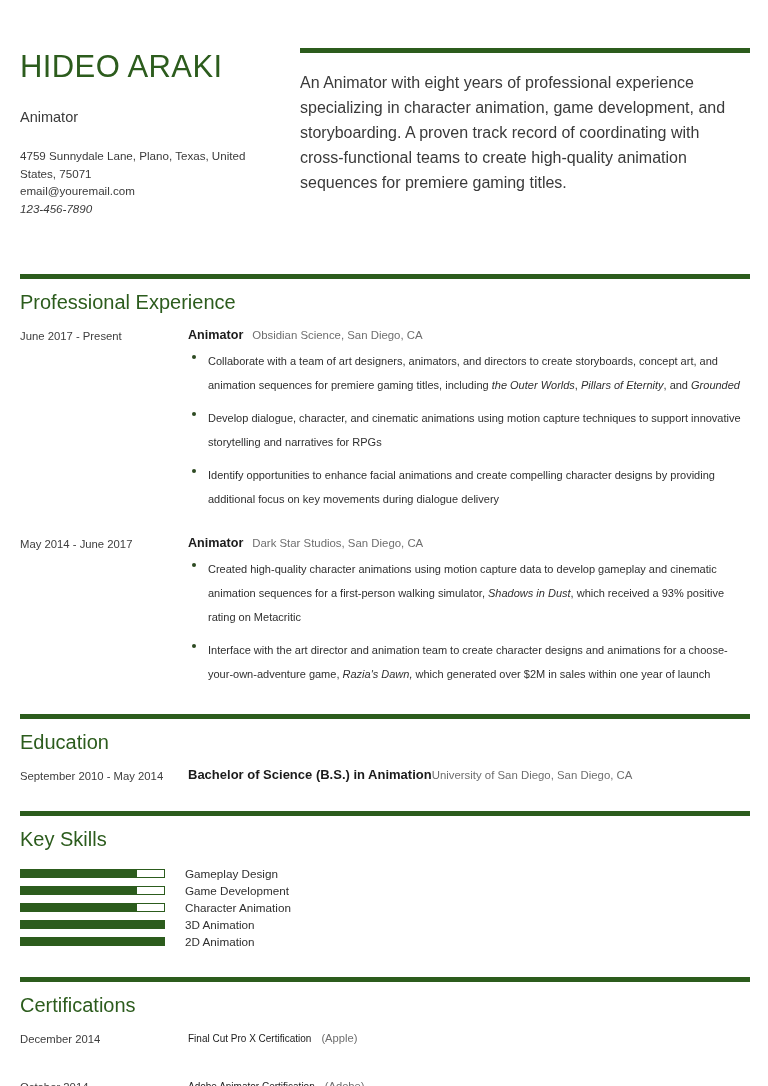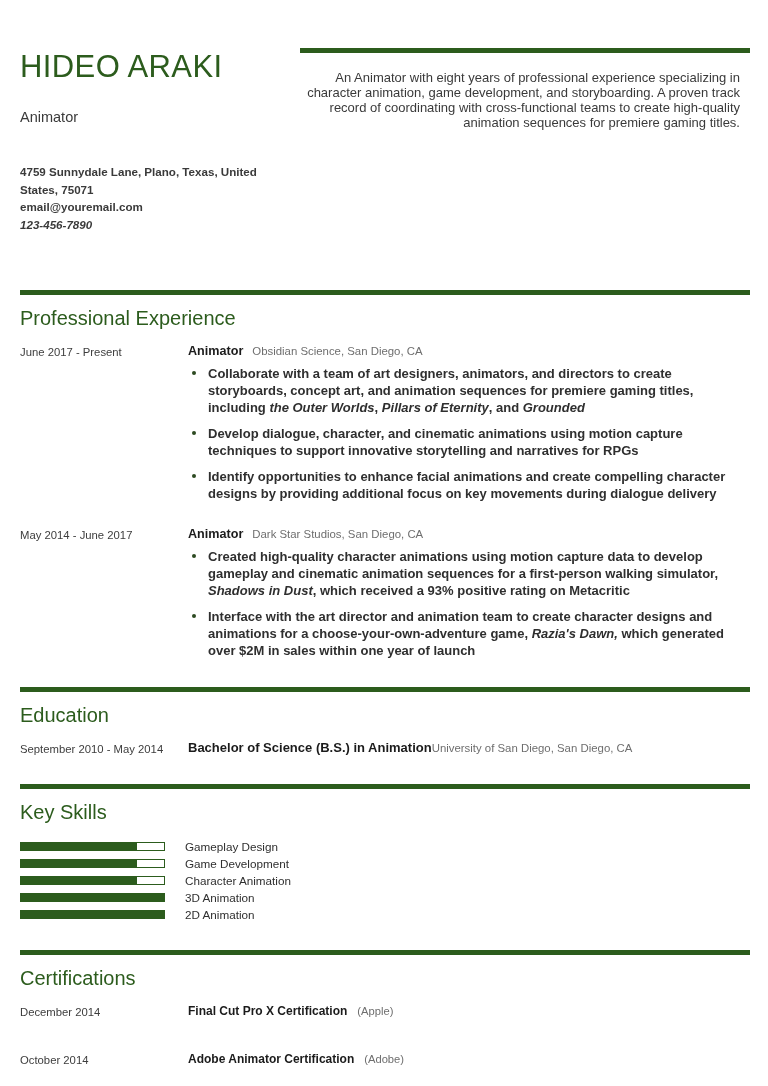--- a/index.html
+++ b/index.html
@@ -43,46 +43,44 @@
     margin: 0;
   }
   .job-title {
     font-size: 14.5px;
     line-height: 20px;
     color: #3a3a3a;
     margin: 21px 0 0 0;
     font-weight: 400;
   }
   .contact {
-    margin-top: 36px;
+    margin-top: 20px;
     font-size: 11.6px;
     line-height: 17.5px;
     color: #3a3a3a;
-    font-weight: bold;
   }
   .contact .phone {
     font-style: italic;
   }
   .header-right {
     flex: 1 1 auto;
     padding-left: 12px;
     padding-top: 4px;
   }
   .top-rule {
     height: 5px;
     background: #2c5c1d;
     width: 450px;
     margin-bottom: 17px;
   }
   .summary {
-    font-size: 13px;
-    line-height: 15px;
+    font-size: 16px;
+    line-height: 25px;
     color: #3a3a3a;
     width: 440px;
-    text-align: right;
   }
 
   
   .section-rule {
     height: 5px;
     background: #2c5c1d;
     margin: 0 18px 0 20px;
   }
   .section-title {
     color: #2c5c1d;
@@ -124,25 +122,24 @@
     margin-left: 9px;
   }
   ul.bullets {
     list-style: none;
     margin: 6px 0 0 0;
     padding: 0;
   }
   ul.bullets li {
     position: relative;
     padding-left: 20px;
-    font-size: 13px;
-    line-height: 17px;
+    font-size: 11px;
+    line-height: 24px;
     color: #2f2f2f;
     margin-bottom: 9px;
-    font-weight: bold;
   }
   ul.bullets li:last-child {
     margin-bottom: 0;
   }
   ul.bullets li::before {
     content: "";
     position: absolute;
     left: 4px;
     top: 6px;
     width: 4px;
@@ -191,22 +188,22 @@
   }
   .skill-label {
     margin-left: 20px;
     font-size: 11.7px;
     line-height: 16px;
     color: #2f2f2f;
   }
 
   
   .cert-name {
-    font-size: 12px;
-    font-weight: bold;
+    font-size: 10px;
+    font-weight: normal;
     color: #1b1b1b;
   }
   .cert-issuer {
     font-size: 11.2px;
     color: #6e6e6e;
     margin-left: 10px;
   }
 </style>
 </head>
 <body>

